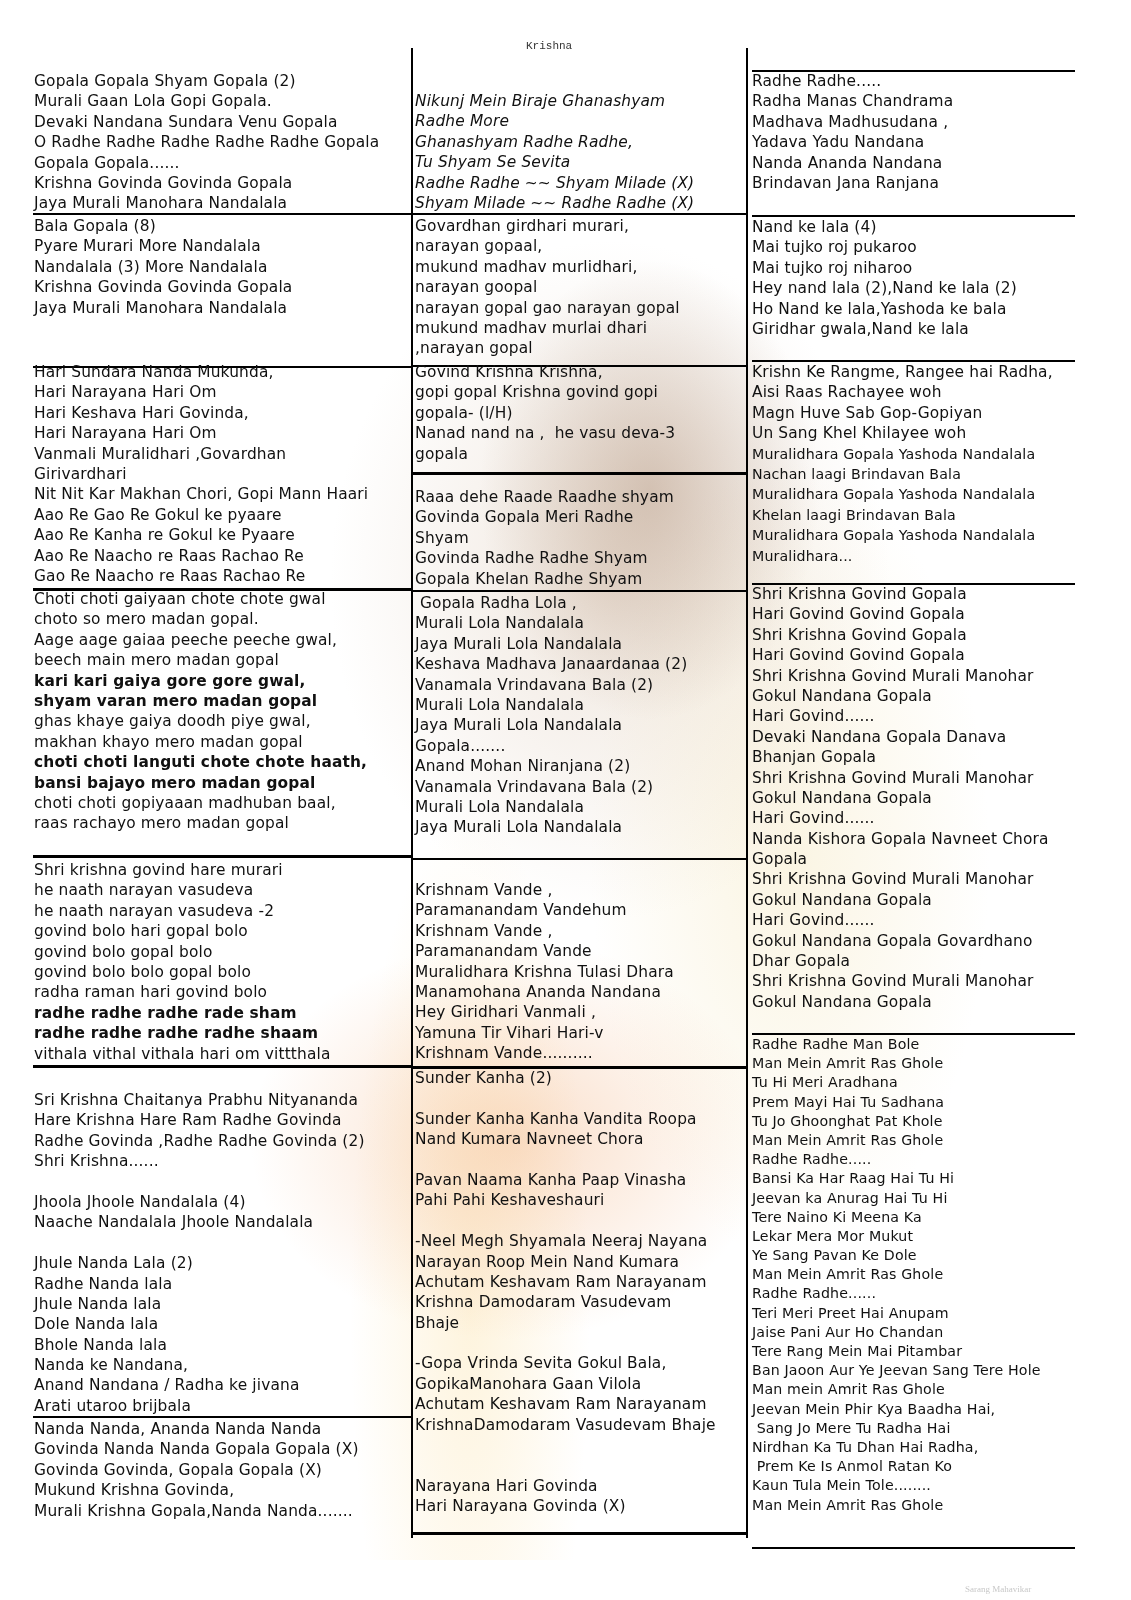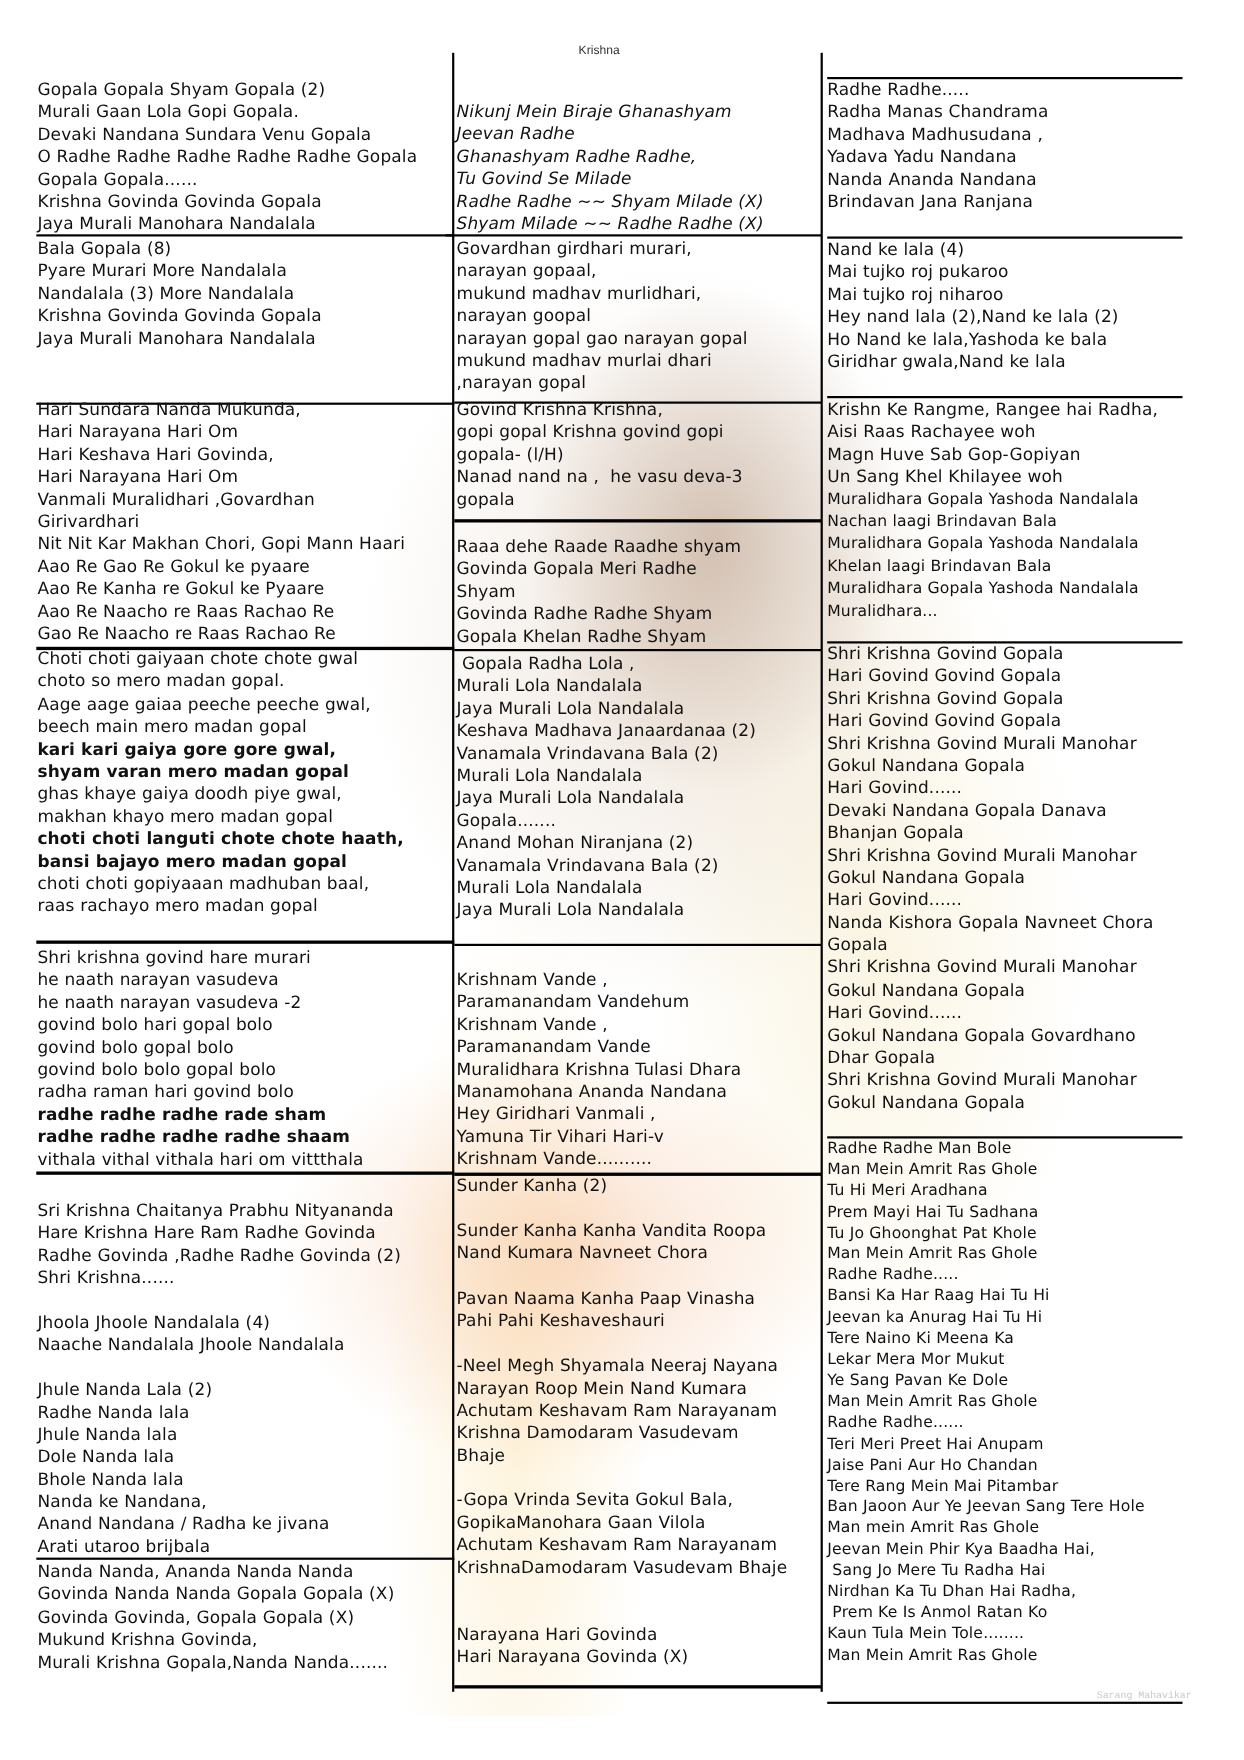--- a/index.html
+++ b/index.html
@@ -14,35 +14,34 @@
     background:
       radial-gradient(ellipse 170px 230px at 560px 330px, rgba(150,110,80,0.35), rgba(150,110,80,0) 100%),
       radial-gradient(ellipse 280px 340px at 520px 420px, rgba(220,200,180,0.45), rgba(255,255,255,0) 100%),
       radial-gradient(ellipse 260px 200px at 420px 980px, rgba(240,160,100,0.35), rgba(255,255,255,0) 100%),
       radial-gradient(ellipse 200px 400px at 700px 700px, rgba(240,220,160,0.30), rgba(255,255,255,0) 100%),
       radial-gradient(ellipse 120px 500px at 380px 1150px, rgba(250,210,120,0.25), rgba(255,255,255,0) 100%);
     z-index: 0;
   }
   .doc-title {
     position: absolute; left: 526px; top: 40px; font-size: 11px; color: #333;
-    font-family: Liberation Sans, sans-serif; z-index: 2;
+    font-family: Liberation Mono, monospace; z-index: 2;
   }
   .vline { position: absolute; background: #000; z-index: 2; }
   .hline { position: absolute; background: #000; z-index: 2; height: 2px; }
   .block {
     position: absolute; z-index: 3; font-size: 15.4px; line-height: 20.4px;
     white-space: pre; letter-spacing: 0.15px;
   }
   .block .ln { display: block; height: 20.4px; }
   .block .ln.bold { font-weight: bold; }
   .block.small .ln { font-size: 14.2px; height: 19.2px; line-height: 19.2px; }
   .watermark {
-    position: absolute; left: 965px; top: 1537px; font-size: 9px; color: #c8c8c8; z-index: 2;
-    font-family: Liberation Mono, monospace;
-    margin-left: 32px;
+    position: absolute; left: 965px; top: 1584px; font-size: 9px; color: #c8c8c8; z-index: 2;
+    font-family: Liberation Serif, serif;
   }
 </style>
 </head>
 <body>
 
 <div class="bg-photo"></div>
 
 <div class="doc-title">Krishna</div>
 
 <div class="vline" style="left:411px; top:48px; width:2px; height:1490px;"></div>
@@ -71,21 +70,21 @@
 <div class="hline" style="left:752px; top:1547px; width:323px;"></div>
 
 <div class="block" style="left:34px; top:71px;"><span class="ln">Gopala Gopala Shyam Gopala (2)</span><span class="ln">Murali Gaan Lola Gopi Gopala.</span><span class="ln">Devaki Nandana Sundara Venu Gopala</span><span class="ln">O Radhe Radhe Radhe Radhe Radhe Gopala</span><span class="ln">Gopala Gopala......</span><span class="ln">Krishna Govinda Govinda Gopala</span><span class="ln">Jaya Murali Manohara Nandalala</span></div>
 <div class="block" style="left:34px; top:216px;"><span class="ln">Bala Gopala (8)</span><span class="ln">Pyare Murari More Nandalala</span><span class="ln">Nandalala (3) More Nandalala</span><span class="ln">Krishna Govinda Govinda Gopala</span><span class="ln">Jaya Murali Manohara Nandalala</span></div>
 <div class="block" style="left:34px; top:362px;"><span class="ln">Hari Sundara Nanda Mukunda,</span><span class="ln">Hari Narayana Hari Om</span><span class="ln">Hari Keshava Hari Govinda,</span><span class="ln">Hari Narayana Hari Om</span><span class="ln">Vanmali Muralidhari ,Govardhan</span><span class="ln">Girivardhari</span><span class="ln">Nit Nit Kar Makhan Chori, Gopi Mann Haari</span><span class="ln">Aao Re Gao Re Gokul ke pyaare</span><span class="ln">Aao Re Kanha re Gokul ke Pyaare</span><span class="ln">Aao Re Naacho re Raas Rachao Re</span><span class="ln">Gao Re Naacho re Raas Rachao Re</span></div>
 <div class="block" style="left:34px; top:589px;"><span class="ln">Choti choti gaiyaan chote chote gwal</span><span class="ln">choto so mero madan gopal.</span><span class="ln">Aage aage gaiaa peeche peeche gwal,</span><span class="ln">beech main mero madan gopal</span><span class="ln bold">kari kari gaiya gore gore gwal,</span><span class="ln bold">shyam varan mero madan gopal</span><span class="ln">ghas khaye gaiya doodh piye gwal,</span><span class="ln">makhan khayo mero madan gopal</span><span class="ln bold">choti choti languti chote chote haath,</span><span class="ln bold">bansi bajayo mero madan gopal</span><span class="ln">choti choti gopiyaaan madhuban baal,</span><span class="ln">raas rachayo mero madan gopal</span></div>
 <div class="block" style="left:34px; top:860px;"><span class="ln">Shri krishna govind hare murari</span><span class="ln">he naath narayan vasudeva</span><span class="ln">he naath narayan vasudeva -2</span><span class="ln">govind bolo hari gopal bolo</span><span class="ln">govind bolo gopal bolo</span><span class="ln">govind bolo bolo gopal bolo</span><span class="ln">radha raman hari govind bolo</span><span class="ln bold">radhe radhe radhe rade sham</span><span class="ln bold">radhe radhe radhe radhe shaam</span><span class="ln">vithala vithal vithala hari om vittthala</span></div>
 <div class="block" style="left:34px; top:1090px;"><span class="ln">Sri Krishna Chaitanya Prabhu Nityananda</span><span class="ln">Hare Krishna Hare Ram Radhe Govinda</span><span class="ln">Radhe Govinda ,Radhe Radhe Govinda (2)</span><span class="ln">Shri Krishna......</span><span class="ln"></span><span class="ln">Jhoola Jhoole Nandalala (4)</span><span class="ln">Naache Nandalala Jhoole Nandalala</span><span class="ln"></span><span class="ln">Jhule Nanda Lala (2)</span><span class="ln">Radhe Nanda lala</span><span class="ln">Jhule Nanda lala</span><span class="ln">Dole Nanda lala</span><span class="ln">Bhole Nanda lala</span><span class="ln">Nanda ke Nandana,</span><span class="ln">Anand Nandana / Radha ke jivana</span><span class="ln">Arati utaroo brijbala</span></div>
 <div class="block" style="left:34px; top:1419px;"><span class="ln">Nanda Nanda, Ananda Nanda Nanda</span><span class="ln">Govinda Nanda Nanda Gopala Gopala (X)</span><span class="ln">Govinda Govinda, Gopala Gopala (X)</span><span class="ln">Mukund Krishna Govinda,</span><span class="ln">Murali Krishna Gopala,Nanda Nanda.......</span></div>
 
-<div class="block" style="left:415px; top:91px;font-style:italic;"><span class="ln">Nikunj Mein Biraje Ghanashyam</span><span class="ln">Jeevan Radhe</span><span class="ln">Ghanashyam Radhe Radhe,</span><span class="ln">Tu Govind Se Milade</span><span class="ln">Radhe Radhe ~~ Shyam Milade (X)</span><span class="ln">Shyam Milade ~~ Radhe Radhe (X)</span></div>
+<div class="block" style="left:415px; top:91px;font-style:italic;"><span class="ln">Nikunj Mein Biraje Ghanashyam</span><span class="ln">Radhe More</span><span class="ln">Ghanashyam Radhe Radhe,</span><span class="ln">Tu Shyam Se Sevita</span><span class="ln">Radhe Radhe ~~ Shyam Milade (X)</span><span class="ln">Shyam Milade ~~ Radhe Radhe (X)</span></div>
 <div class="block" style="left:415px; top:216px;"><span class="ln">Govardhan girdhari murari,</span><span class="ln">narayan gopaal,</span><span class="ln">mukund madhav murlidhari,</span><span class="ln">narayan goopal</span><span class="ln">narayan gopal gao narayan gopal</span><span class="ln">mukund madhav murlai dhari</span><span class="ln">,narayan gopal</span></div>
 <div class="block" style="left:415px; top:362px;"><span class="ln">Govind Krishna Krishna,</span><span class="ln">gopi gopal Krishna govind gopi</span><span class="ln">gopala- (l/H)</span><span class="ln">Nanad nand na ,  he vasu deva-3</span><span class="ln">gopala</span></div>
 <div class="block" style="left:415px; top:487px;"><span class="ln">Raaa dehe Raade Raadhe shyam</span><span class="ln">Govinda Gopala Meri Radhe</span><span class="ln">Shyam</span><span class="ln">Govinda Radhe Radhe Shyam</span><span class="ln">Gopala Khelan Radhe Shyam</span></div>
 <div class="block" style="left:415px; top:593px;"><span class="ln"> Gopala Radha Lola ,</span><span class="ln">Murali Lola Nandalala</span><span class="ln">Jaya Murali Lola Nandalala</span><span class="ln">Keshava Madhava Janaardanaa (2)</span><span class="ln">Vanamala Vrindavana Bala (2)</span><span class="ln">Murali Lola Nandalala</span><span class="ln">Jaya Murali Lola Nandalala</span><span class="ln">Gopala.......</span><span class="ln">Anand Mohan Niranjana (2)</span><span class="ln">Vanamala Vrindavana Bala (2)</span><span class="ln">Murali Lola Nandalala</span><span class="ln">Jaya Murali Lola Nandalala</span></div>
 <div class="block" style="left:415px; top:880px;"><span class="ln">Krishnam Vande ,</span><span class="ln">Paramanandam Vandehum</span><span class="ln">Krishnam Vande ,</span><span class="ln">Paramanandam Vande</span><span class="ln">Muralidhara Krishna Tulasi Dhara</span><span class="ln">Manamohana Ananda Nandana</span><span class="ln">Hey Giridhari Vanmali ,</span><span class="ln">Yamuna Tir Vihari Hari-v</span><span class="ln">Krishnam Vande..........</span></div>
 <div class="block" style="left:415px; top:1068px;"><span class="ln">Sunder Kanha (2)</span><span class="ln"></span><span class="ln">Sunder Kanha Kanha Vandita Roopa</span><span class="ln">Nand Kumara Navneet Chora</span><span class="ln"></span><span class="ln">Pavan Naama Kanha Paap Vinasha</span><span class="ln">Pahi Pahi Keshaveshauri</span><span class="ln"></span><span class="ln">-Neel Megh Shyamala Neeraj Nayana</span><span class="ln">Narayan Roop Mein Nand Kumara</span><span class="ln">Achutam Keshavam Ram Narayanam</span><span class="ln">Krishna Damodaram Vasudevam</span><span class="ln">Bhaje</span><span class="ln"></span><span class="ln">-Gopa Vrinda Sevita Gokul Bala,</span><span class="ln">GopikaManohara Gaan Vilola</span><span class="ln">Achutam Keshavam Ram Narayanam</span><span class="ln">KrishnaDamodaram Vasudevam Bhaje</span><span class="ln"></span><span class="ln"></span><span class="ln">Narayana Hari Govinda</span><span class="ln">Hari Narayana Govinda (X)</span></div>
 
 <div class="block" style="left:752px; top:71px;"><span class="ln">Radhe Radhe.....</span><span class="ln">Radha Manas Chandrama</span><span class="ln">Madhava Madhusudana ,</span><span class="ln">Yadava Yadu Nandana</span><span class="ln">Nanda Ananda Nandana</span><span class="ln">Brindavan Jana Ranjana</span></div>
 <div class="block" style="left:752px; top:217px;"><span class="ln">Nand ke lala (4)</span><span class="ln">Mai tujko roj pukaroo</span><span class="ln">Mai tujko roj niharoo</span><span class="ln">Hey nand lala (2),Nand ke lala (2)</span><span class="ln">Ho Nand ke lala,Yashoda ke bala</span><span class="ln">Giridhar gwala,Nand ke lala</span></div>
 <div class="block" style="left:752px; top:362px;"><span class="ln">Krishn Ke Rangme, Rangee hai Radha,</span><span class="ln">Aisi Raas Rachayee woh</span><span class="ln">Magn Huve Sab Gop-Gopiyan</span><span class="ln">Un Sang Khel Khilayee woh</span><span class="ln" style="font-size: 14.2px;">Muralidhara Gopala Yashoda Nandalala</span><span class="ln" style="font-size: 14.2px;">Nachan laagi Brindavan Bala</span><span class="ln" style="font-size: 14.2px;">Muralidhara Gopala Yashoda Nandalala</span><span class="ln" style="font-size: 14.2px;">Khelan laagi Brindavan Bala</span><span class="ln" style="font-size: 14.2px;">Muralidhara Gopala Yashoda Nandalala</span><span class="ln" style="font-size: 14.2px;">Muralidhara...</span></div>

